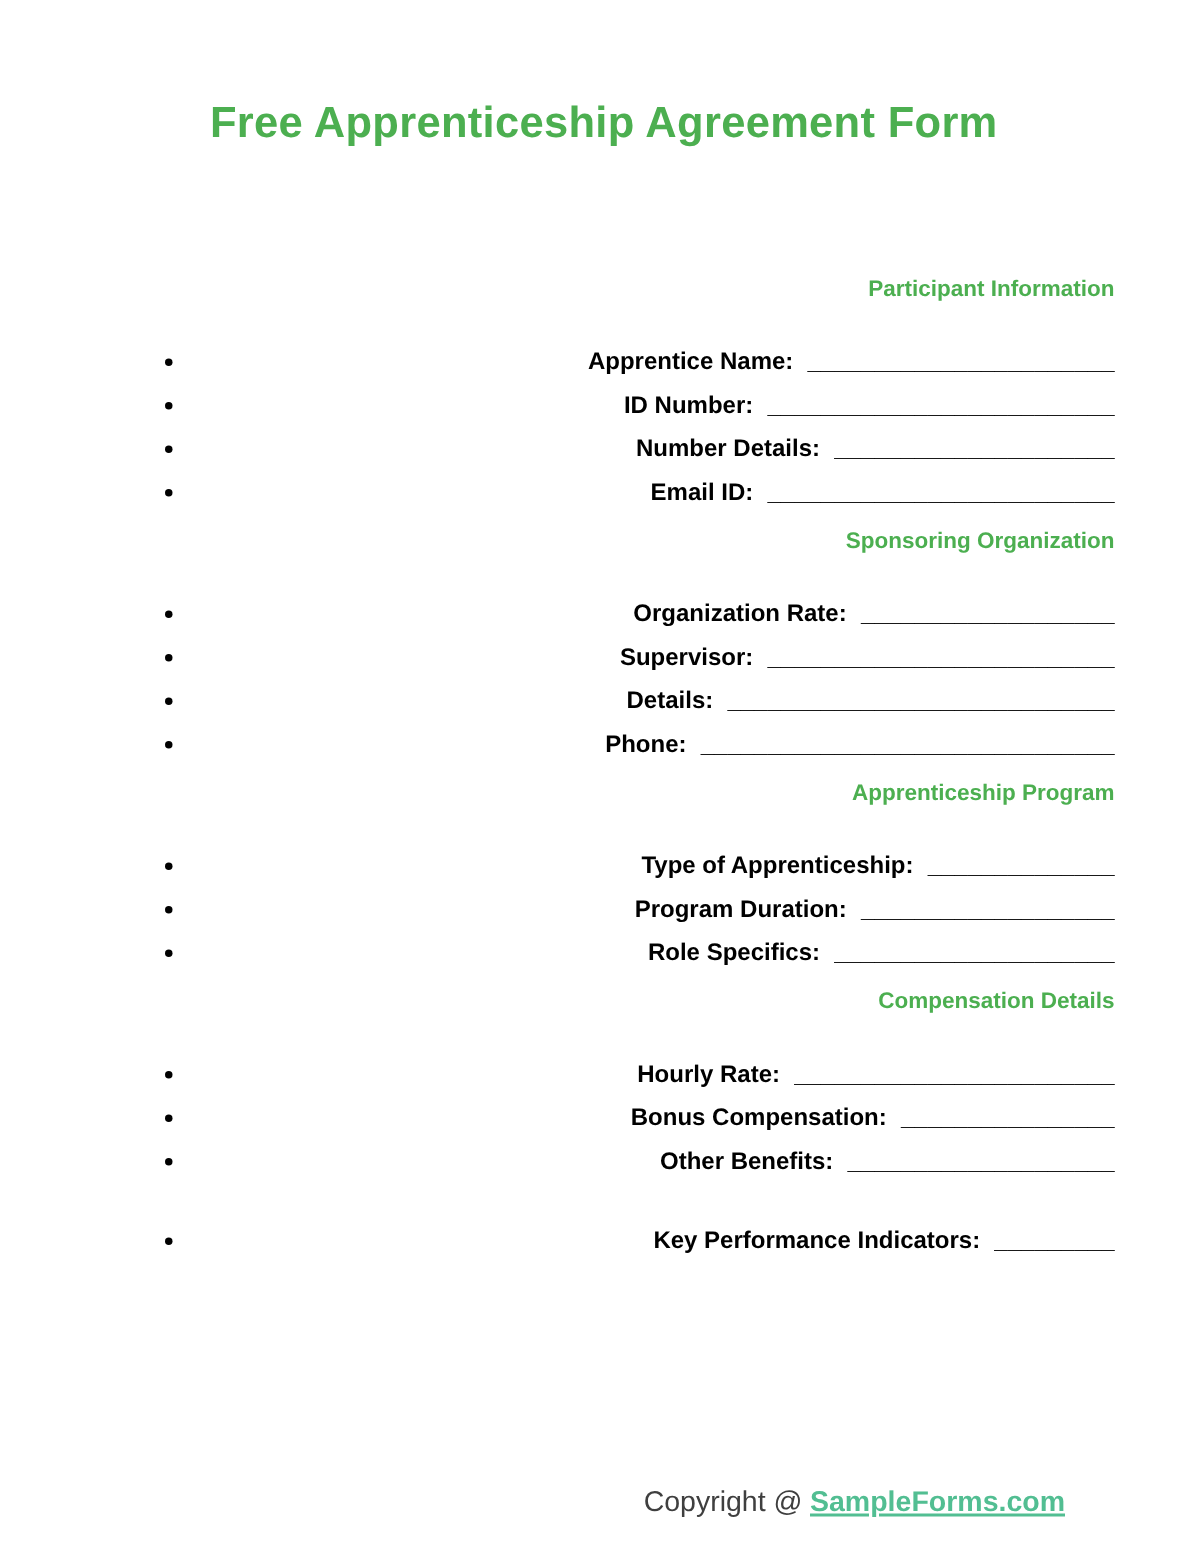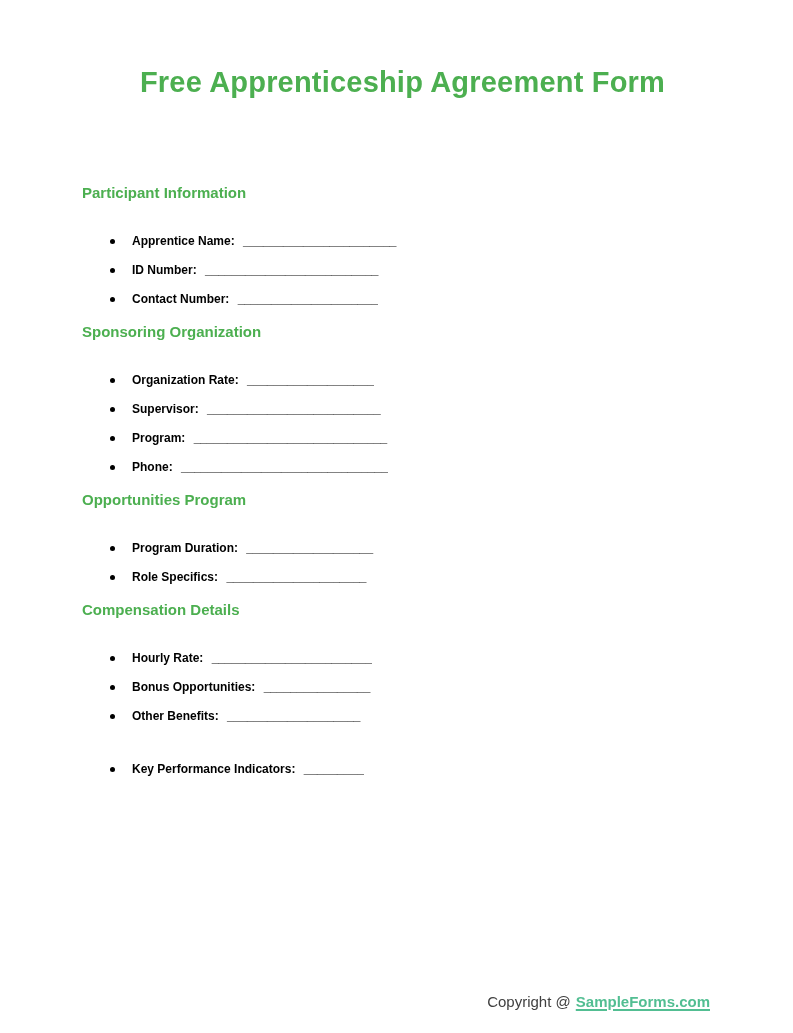--- a/index.html
+++ b/index.html
@@ -26,59 +26,60 @@
     text-align: center;
     font-size: 29px;
     font-weight: bold;
     color: var(--accent-green);
     letter-spacing: 0.2px;
     padding-left: 12px;
   }
   .content {
     padding-left: 82px;
     padding-right: 50px;
+    text-align: right;
   }
   .section:first-child { margin-top: 83px; }
   .section { margin-top: 8px; }
   .section-heading {
     margin: 0;
     font-size: 15px;
     line-height: 20px;
     font-weight: bold;
     color: var(--accent-green);
   }
   ul.field-list {
     list-style: none;
     margin: 24px 0 0 0;
     padding: 0;
   }
   li.field-row {
     position: relative;
     padding-left: 50px;
     line-height: 29px;
-    font-size: 12px;
+    font-size: 16px;
     font-weight: bold;
     color: var(--body-text);
     white-space: nowrap;
   }
   .bullet {
     position: absolute;
     left: 28px;
     top: 12px;
     width: 5px;
     height: 5px;
     border-radius: 50%;
     background: var(--body-text);
   }
   .field-blank { margin-left: 5px; }
   .page-footer {
     position: absolute;
     top: 992px;
     right: 83px;
-    font-size: 15px;
+    font-size: 19px;
     line-height: 20px;
     color: var(--footer-text);
     white-space: nowrap;
   }
   .footer-link {
     margin-left: 5px;
     color: var(--link-green);
     font-weight: bold;
     text-decoration: underline;
     text-decoration-thickness: 2px;
@@ -101,55 +102,65 @@
         <span class="field-label">Apprentice Name:</span>
         <span class="field-blank">_______________________</span>
       </li>
       <li class="field-row">
         <span class="bullet"></span>
         <span class="field-label">ID Number:</span>
         <span class="field-blank">__________________________</span>
       </li>
       <li class="field-row">
         <span class="bullet"></span>
-        <span class="field-label">Contact Number:</span>
+        <span class="field-label">Number Details:</span>
         <span class="field-blank">_____________________</span>
+      </li>
+      <li class="field-row">
+        <span class="bullet"></span>
+        <span class="field-label">Email ID:</span>
+        <span class="field-blank">__________________________</span>
       </li>
     </ul>
   </div>
 
   <div class="section">
     <h2 class="section-heading">Sponsoring Organization</h2>
     <ul class="field-list">
       <li class="field-row">
         <span class="bullet"></span>
         <span class="field-label">Organization Rate:</span>
         <span class="field-blank">___________________</span>
       </li>
       <li class="field-row">
         <span class="bullet"></span>
         <span class="field-label">Supervisor:</span>
         <span class="field-blank">__________________________</span>
       </li>
       <li class="field-row">
         <span class="bullet"></span>
-        <span class="field-label">Program:</span>
+        <span class="field-label">Details:</span>
         <span class="field-blank">_____________________________</span>
       </li>
       <li class="field-row">
         <span class="bullet"></span>
         <span class="field-label">Phone:</span>
         <span class="field-blank">_______________________________</span>
       </li>
     </ul>
   </div>
 
   <div class="section">
-    <h2 class="section-heading">Opportunities Program</h2>
-    <ul class="field-list">
+    <h2 class="section-heading">Apprenticeship Program</h2>
+    <ul class="field-list">
+      <li class="field-row">
+        <span class="bullet"></span>
+        <span class="field-label">Type of Apprenticeship:</span>
+        <span class="field-blank">______________</span>
+      </li>
       <li class="field-row">
         <span class="bullet"></span>
         <span class="field-label">Program Duration:</span>
         <span class="field-blank">___________________</span>
       </li>
       <li class="field-row">
         <span class="bullet"></span>
         <span class="field-label">Role Specifics:</span>
         <span class="field-blank">_____________________</span>
       </li>
@@ -159,21 +170,21 @@
   <div class="section">
     <h2 class="section-heading">Compensation Details</h2>
     <ul class="field-list">
       <li class="field-row">
         <span class="bullet"></span>
         <span class="field-label">Hourly Rate:</span>
         <span class="field-blank">________________________</span>
       </li>
       <li class="field-row">
         <span class="bullet"></span>
-        <span class="field-label">Bonus Opportunities:</span>
+        <span class="field-label">Bonus Compensation:</span>
         <span class="field-blank">________________</span>
       </li>
       <li class="field-row">
         <span class="bullet"></span>
         <span class="field-label">Other Benefits:</span>
         <span class="field-blank">____________________</span>
       </li>
     </ul>
   </div>
 

